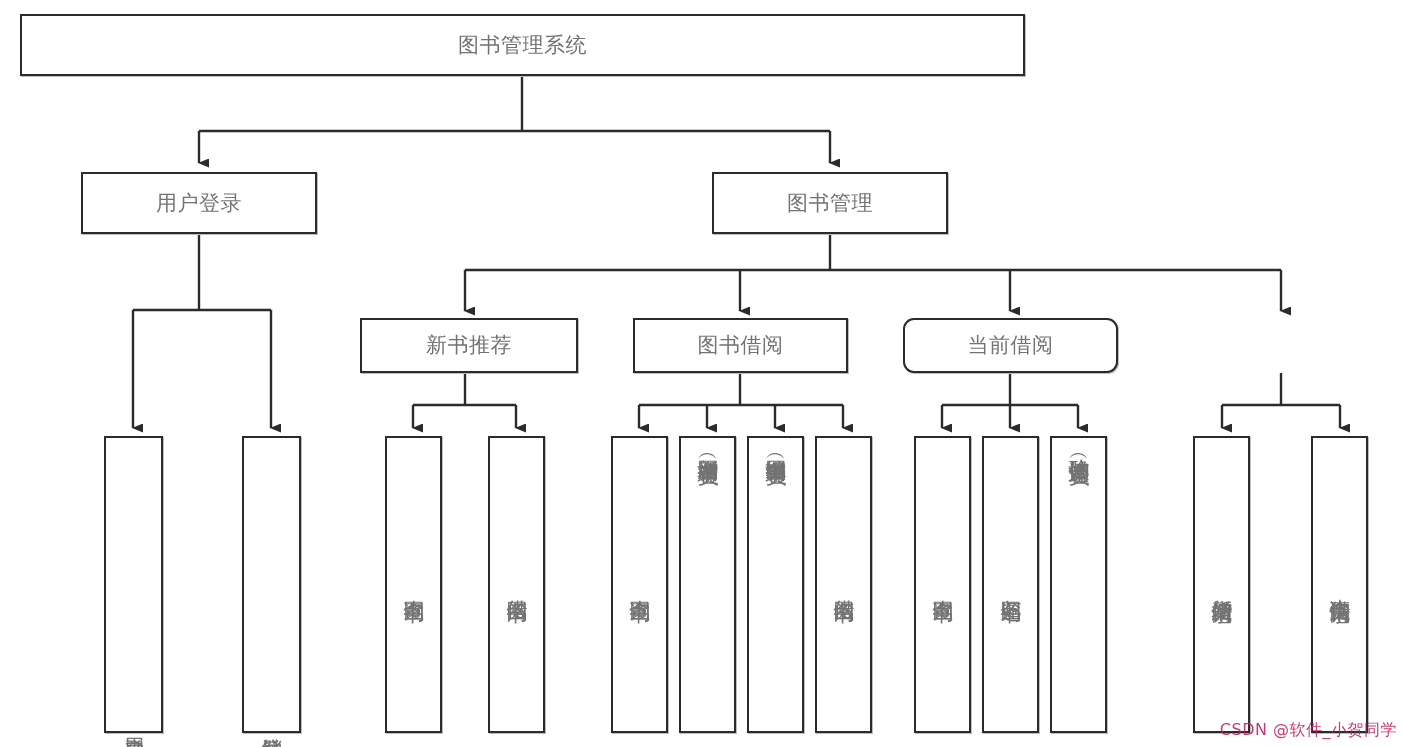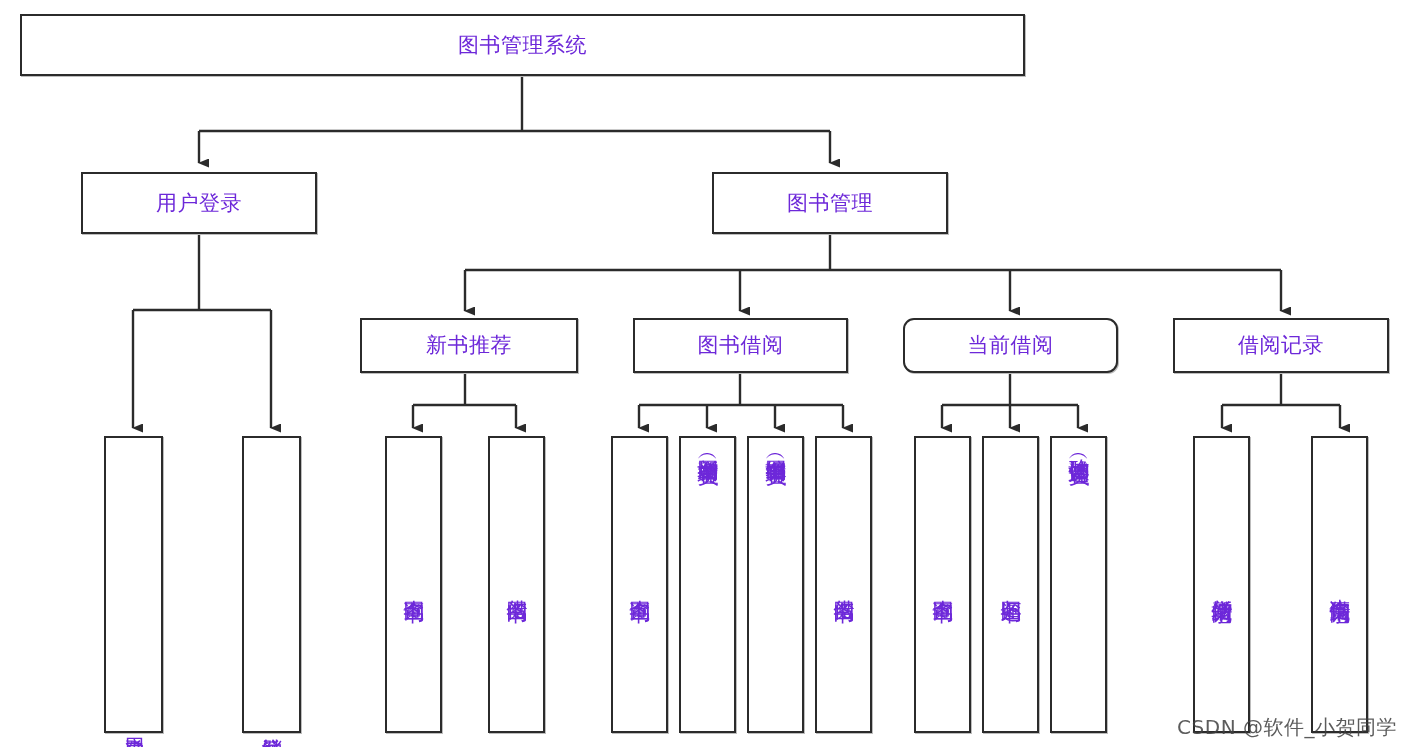--- a/index.html
+++ b/index.html
@@ -30,21 +30,21 @@
     position: absolute;
     box-sizing: border-box;
     background: #ffffff;
     border: 2px solid #2b2b2b;
     display: flex;
     align-items: center;
     justify-content: center;
     box-shadow: 1px 1px 0 0 #bdbdbd;
   }
   .node-label {
-    color: #6d28d9;
+    color: #737373;
     font-size: 21px;
     line-height: 1.25;
     letter-spacing: 0.5px;
     white-space: nowrap;
     text-align: left;
   }
   .node.horizontal .node-label {
     font-size: 21px;
   }
   .node.vertical {
@@ -65,22 +65,22 @@
     padding-bottom: 6px;
   }
   .node.vertical.align-top {
     align-items: flex-start;
     padding-top: 4px;
   }
   #watermark {
     position: absolute;
     right: 8px;
     bottom: 6px;
-    font-size: 20px;
-    color: #404040;
+    font-size: 16px;
+    color: #be185d;
     opacity: 0.85;
     white-space: nowrap;
     letter-spacing: 0.5px;
   }
 </style>
 </head>
 <body>
 
 <div id="diagram-root">
 
@@ -147,23 +147,20 @@
 
   <div class="node horizontal" style="left:712px; top:172px; width:236px; height:62px;">
     <span class="node-label">图书管理</span>
   </div>
   <div class="node horizontal" style="left:633px; top:318px; width:215px; height:55px;">
     <span class="node-label">图书借阅</span>
   </div>
   <div class="node horizontal" style="left:903px; top:318px; width:215px; height:55px;border-radius:11px;">
     <span class="node-label">当前借阅</span>
   </div>
-  <div class="node horizontal" style="left:1173px; top:318px; width:216px; height:55px;">
-    <span class="node-label">借阅记录</span>
-  </div>
 
   <div class="node vertical align-bottom" style="left:104px; top:436px; width:59px; height:297px;">
     <span class="node-label">用户登录</span>
   </div>
   <div class="node vertical align-bottom" style="left:242px; top:436px; width:59px; height:297px;">
     <span class="node-label">注销登录</span>
   </div>
 
   <div class="node vertical" style="left:385px; top:436px; width:57px; height:297px;">
     <span class="node-label">查询图书</span>

